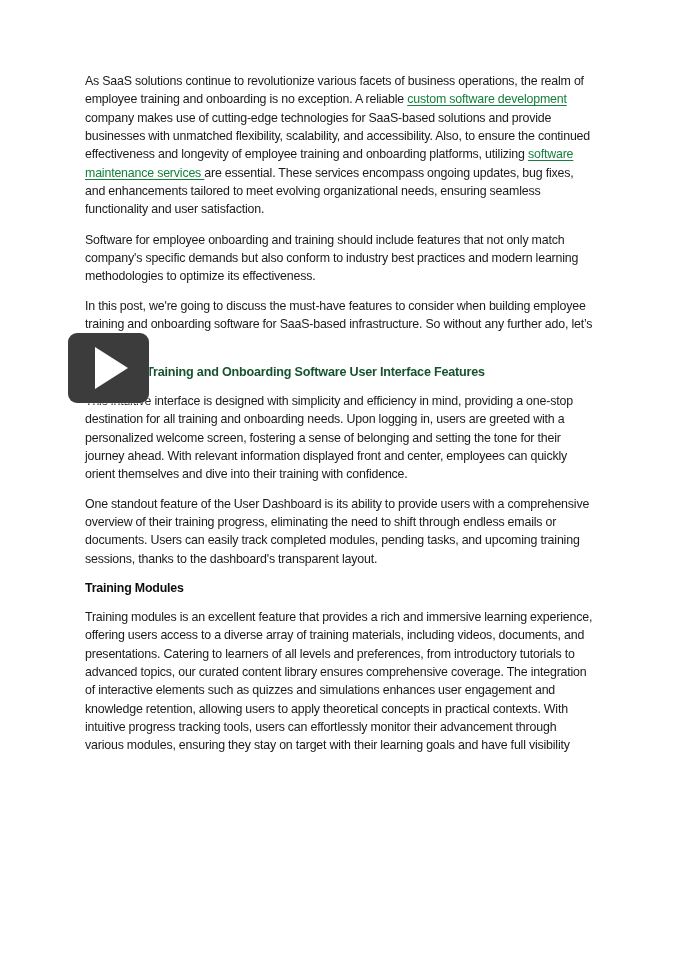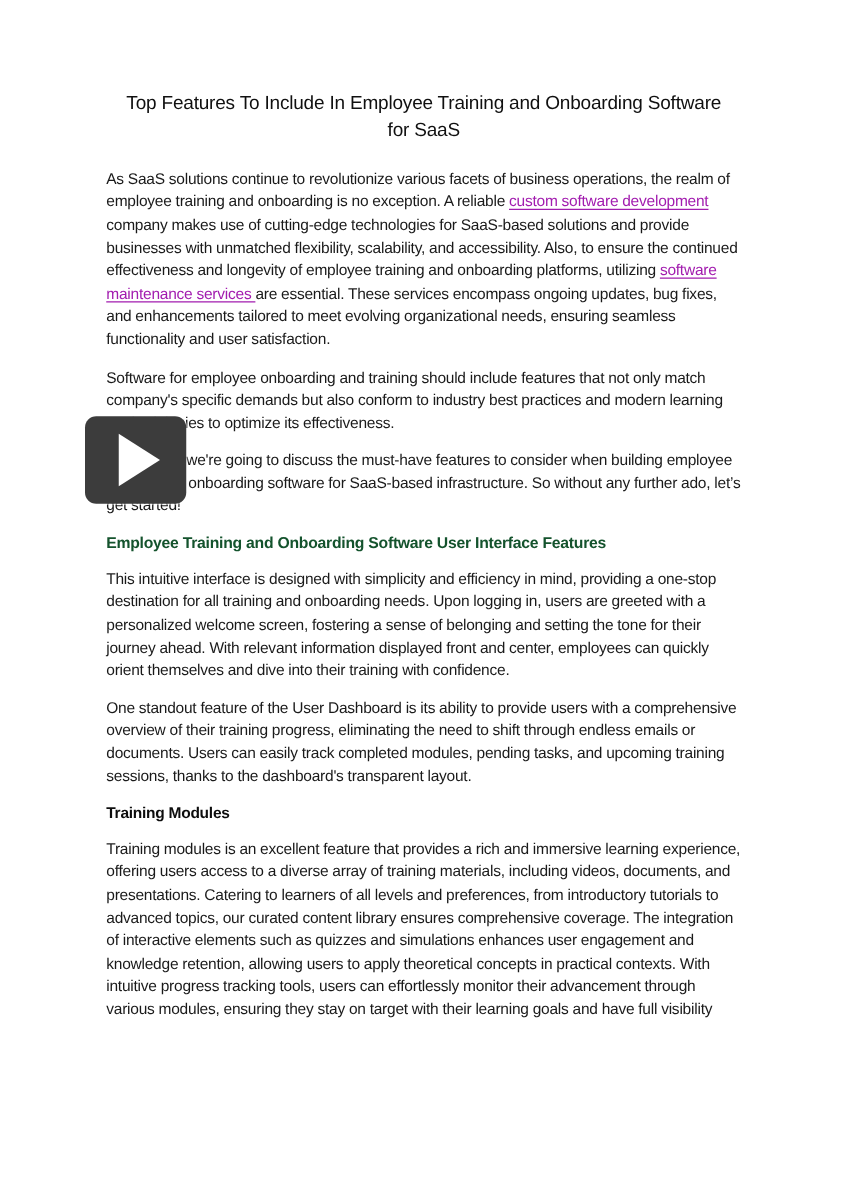--- a/index.html
+++ b/index.html
@@ -67,21 +67,21 @@
   h3.sub-heading {
     font-size: 12.4px;
     line-height: 18px;
     font-weight: bold;
     margin: 0 0 11px 0;
     letter-spacing: -0.2px;
     color: #0d0d0d;
   }
 
   a.doc-link {
-    color: #a21caf;
+    color: #15803d;
     text-decoration: underline;
     text-underline-offset: 1.5px;
     text-decoration-thickness: 1px;
   }
 
   
   .video-overlay {
     position: absolute;
     left: 68px;
     top: 333px;
@@ -104,21 +104,20 @@
     margin-left: 6px;
   }
 </style>
 </head>
 <body>
 
 <div class="page">
 
   <div class="doc">
 
-    <h1 class="doc-title">Top Features  To Include In Employee Training  and Onboarding Software for SaaS</h1>
 
     <p class="para"><span>As SaaS solutions continue to revolutionize various facets of business  operations, the realm  of employee training and onboarding is no exception. A reliable </span><a class="doc-link" href="#">custom software development </a><span>company makes use of cutting-edge technologies for SaaS-based solutions  and provide businesses  with unmatched flexibility, scalability,  and accessibility.  Also,  to ensure the continued effectiveness and longevity of employee training and onboarding platforms, utilizing </span><a class="doc-link" href="#">software maintenance services </a><span>are essential.  These services encompass ongoing updates, bug fixes, and enhancements tailored  to meet evolving organizational needs, ensuring seamless  functionality and user satisfaction.</span></p>
 
     <p class="para tight">Software for employee onboarding and training should include features that not only match company's specific demands but also conform to industry best practices and modern learning methodologies to optimize its effectiveness.</p>
 
     <p class="para tight">In this post, we're going to discuss the must-have features to consider when building employee training and onboarding software for SaaS-based infrastructure. So without any further ado, let’s get started!</p>
 
     <h2 class="section-heading">Employee Training and Onboarding Software User Interface Features</h2>
 
 

